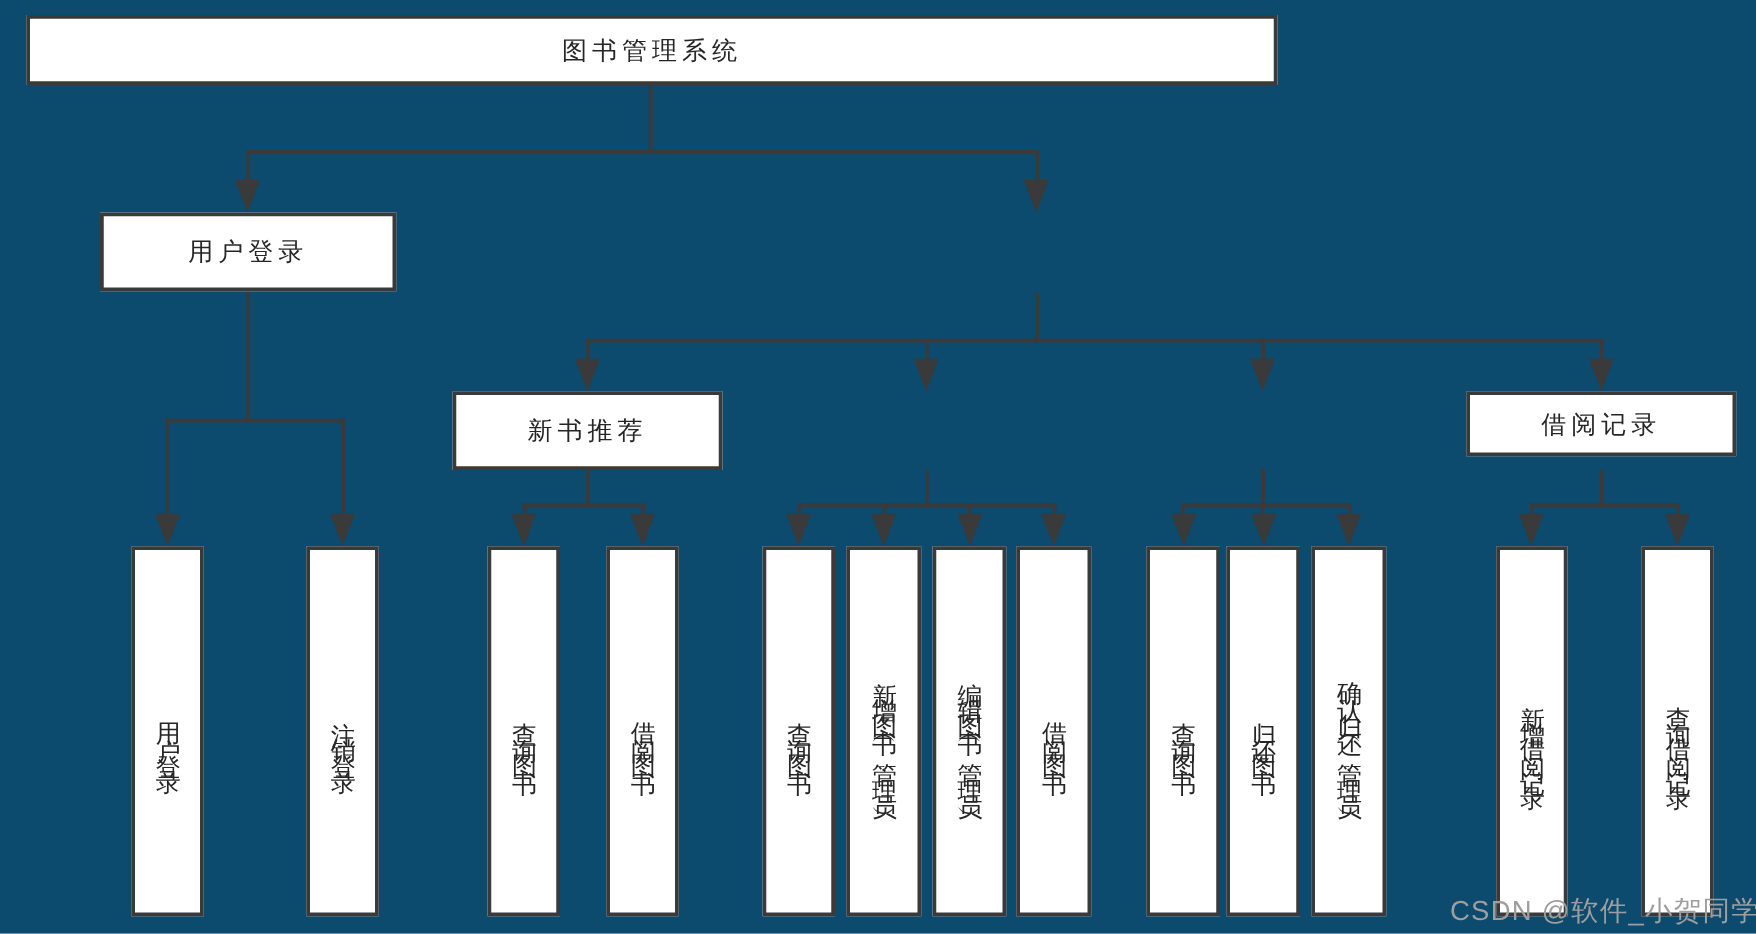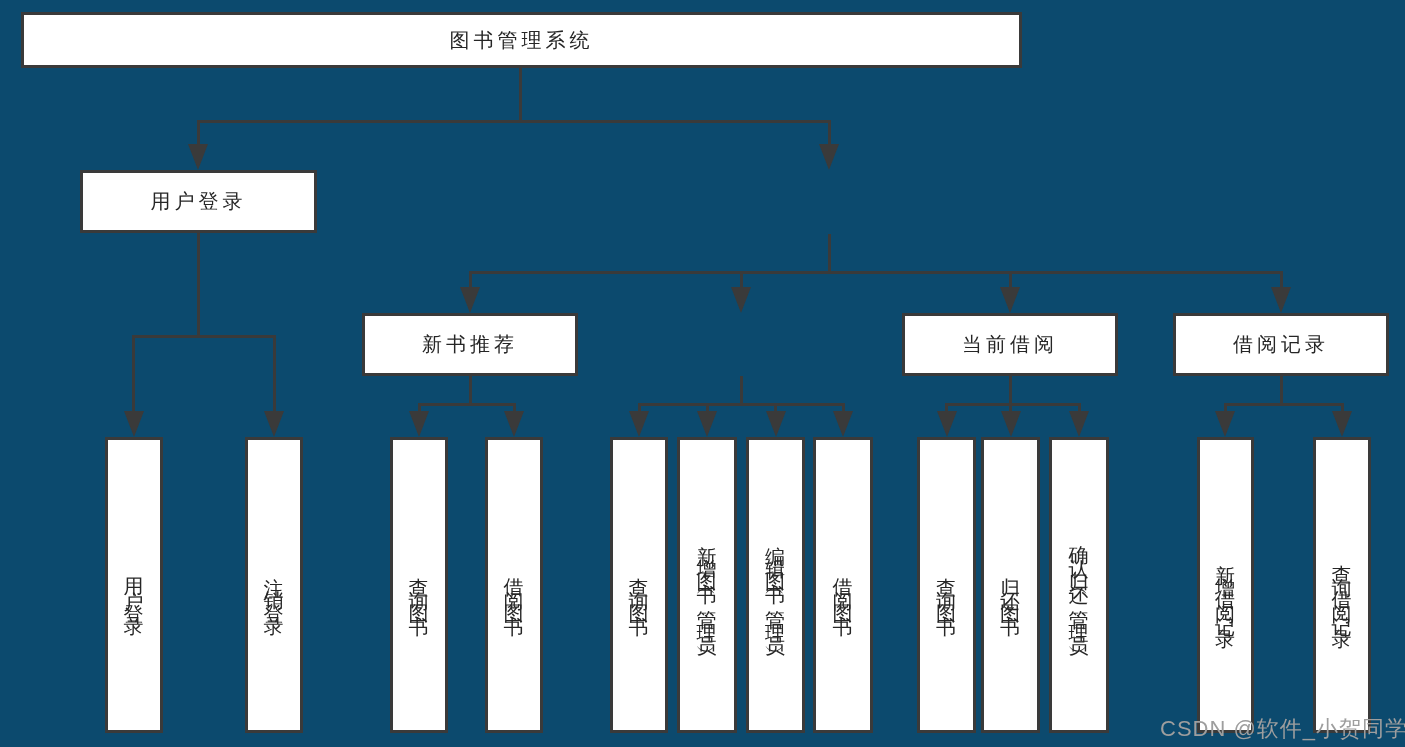--- a/index.html
+++ b/index.html
@@ -120,24 +120,21 @@
     <span>图书管理系统</span>
   </div>
 
   <div class="box h" style="left:80px; top:170px; width:237px; height:63px;">
     <span>用户登录</span>
   </div>
 
   <div class="box h" style="left:362px; top:313px; width:216px; height:63px;">
     <span>新书推荐</span>
   </div>
-  <div class="box h" style="left:902px; top:313px; width:216px; height:63px;">
-    <span>当前借阅</span>
-  </div>
-  <div class="box h" style="left:1173px; top:313px; width:216px; height:63px;">
+  <div class="box h" style="left:1173px; top:313px; width:216px; height:52px;">
     <span>借阅记录</span>
   </div>
 
   <div class="box v" style="left:105px; top:437px; width:58px; height:296px;">
     <span>用户登录</span>
   </div>
   <div class="box v" style="left:245px; top:437px; width:58px; height:296px;">
     <span>注销登录</span>
   </div>
 

